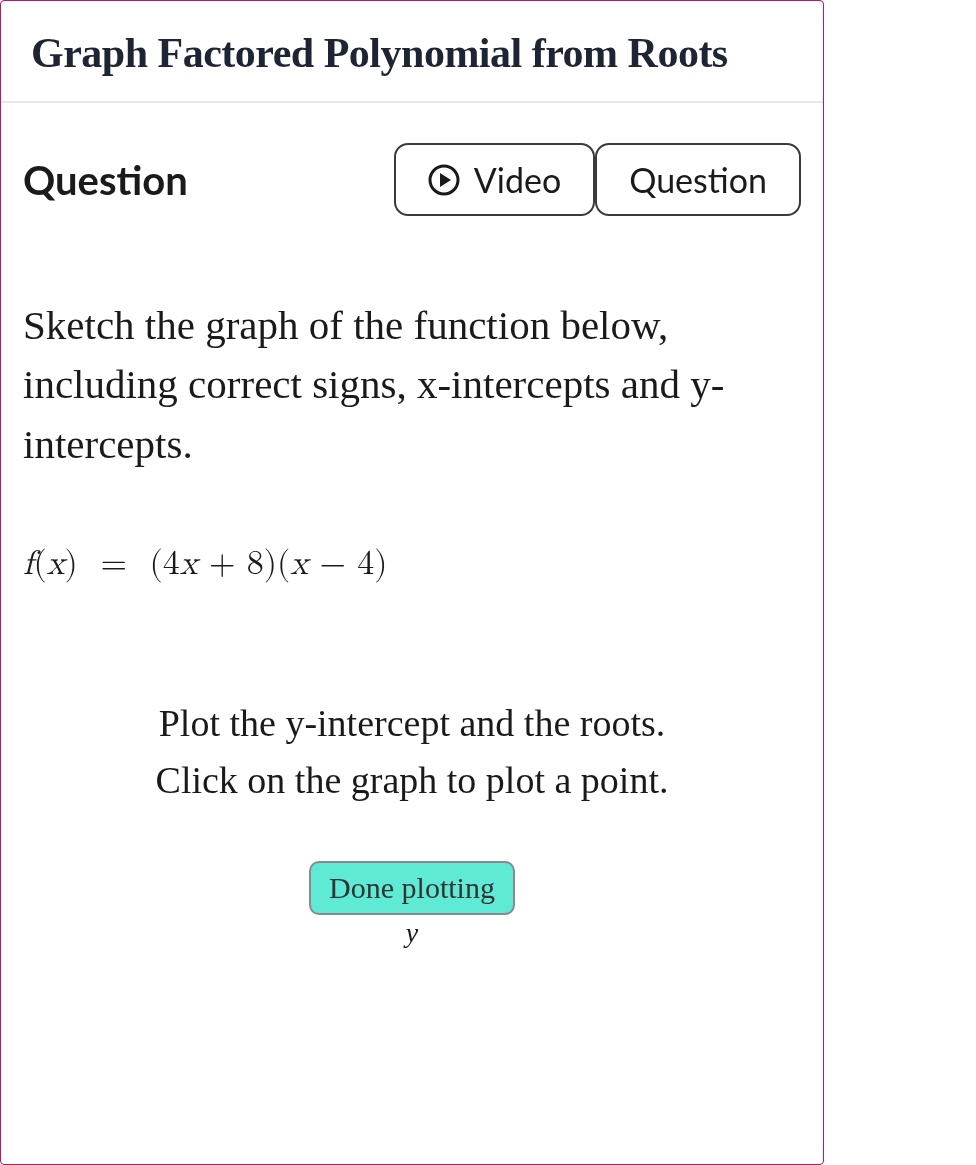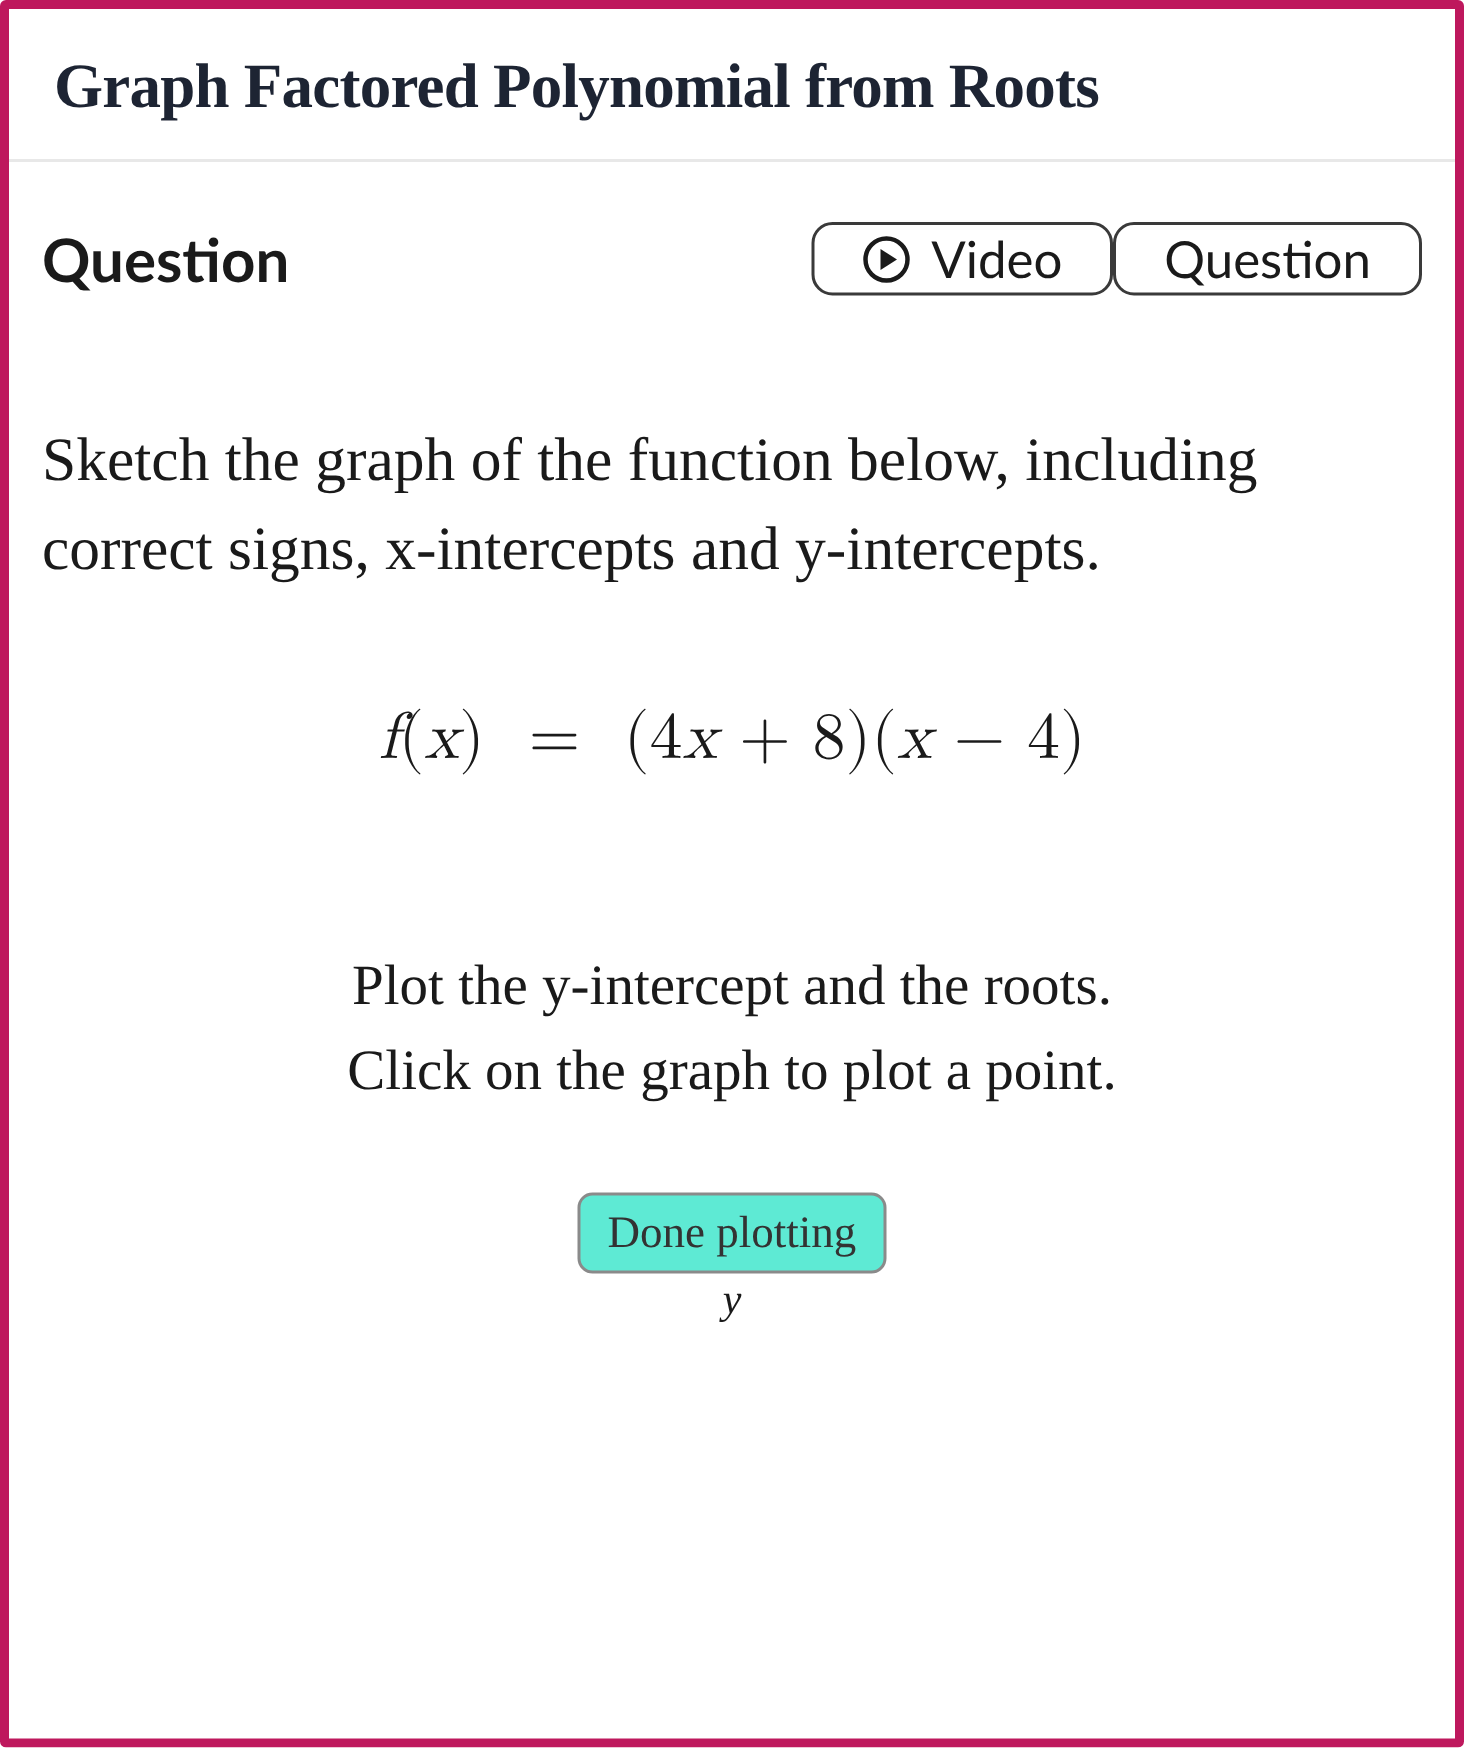--- a/index.html
+++ b/index.html
@@ -3,23 +3,23 @@
 <meta charset="utf-8">
 <style>
   * { box-sizing: border-box; margin: 0; padding: 0; }
   html, body { width: 976px; height: 1165px; }
   body {
     font-family: Georgia, 'Times New Roman', serif;
     background: #ffffff;
     color: #1a1a1a;
   }
   .container {
-    border: 6px solid #be185d;
+    border: 1px solid #be185d;
     border-radius: 4px;
-    width: 976px;
+    width: 824px;
     height: 1165px;
     overflow: hidden;
   }
   .title-bar {
     padding: 28px 30px 24px 30px;
     border-bottom: 2px solid #e8e8e8;
   }
   .page-title {
     font-family: Georgia, 'Times New Roman', serif;
     font-weight: 700;
@@ -42,38 +42,38 @@
     color: #1a1a1a;
     margin-right: auto;
   }
   .pill-button {
     font-family: "Lato", "Helvetica Neue", Arial, sans-serif;
     font-size: 34px;
     color: #1a1a1a;
     background: #ffffff;
     border: 2px solid #3a3a3a;
     border-radius: 14px;
-    padding: 2px 32px;
+    padding: 14px 32px;
     display: inline-flex;
     align-items: center;
     gap: 14px;
     cursor: pointer;
   }
   .pill-button svg { display: block; }
   .prompt {
     font-family: Georgia, 'Times New Roman', serif;
     font-size: 41px;
     line-height: 1.45;
     color: #1a1a1a;
     margin-bottom: 70px;
   }
   .equation {
-    text-align: center;
+    text-align: left;
     font-family: 'Latin Modern Math', 'STIX Two Math', Georgia, serif;
-    font-size: 44px;
+    font-size: 34px;
     color: #1a1a1a;
     margin: 40px 0 110px 0;
     white-space: nowrap;
   }
   .equation .fn { font-style: italic; }
   .equation .var { font-style: italic; }
   .equation .paren { font-style: normal; }
   .instructions {
     font-family: Georgia, 'Times New Roman', serif;
     font-size: 38px;

